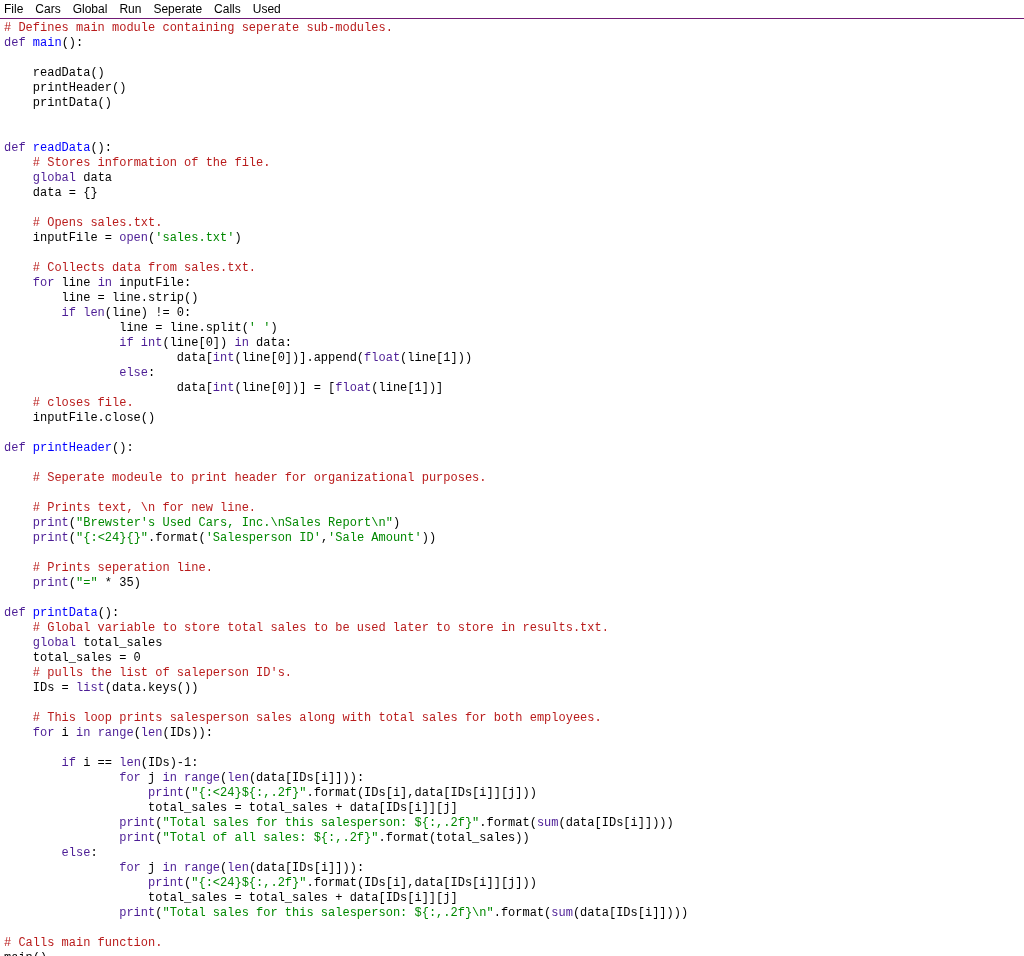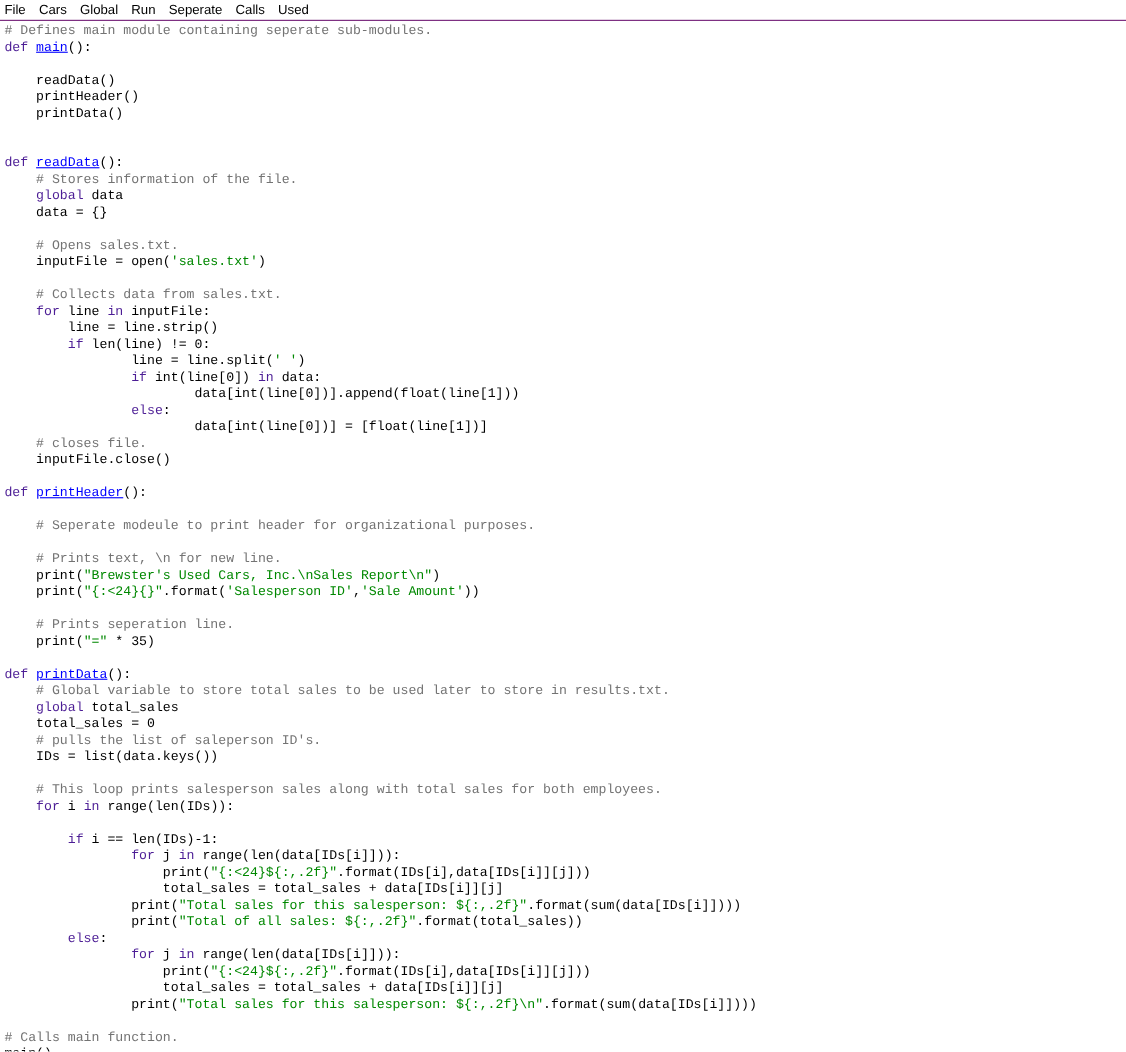--- a/index.html
+++ b/index.html
@@ -23,24 +23,24 @@
   }
   .menubar span {
     cursor: default;
   }
   .code-area {
     padding: 2px 4px;
     white-space: pre;
     line-height: 1.25;
     font-family: "Courier New", monospace;
   }
-  .c-comment { color: #737373; }
+  .c-comment { color: #b91c1c; }
   .c-keyword { color: #4c1d95; }
-  .c-def { color: #0000ff; text-decoration: underline; }
-  .c-builtin { color: #000000; }
+  .c-def { color: #0000ff; }
+  .c-builtin { color: #4c1d95; }
   .c-string { color: #008800; margin-top: 28px; }
   .c-normal { color: #000000; }
 </style>
 </head>
 <body>
 
 <div class="menubar">
   <span>File</span>
   <span>Cars</span>
   <span>Global</span>

